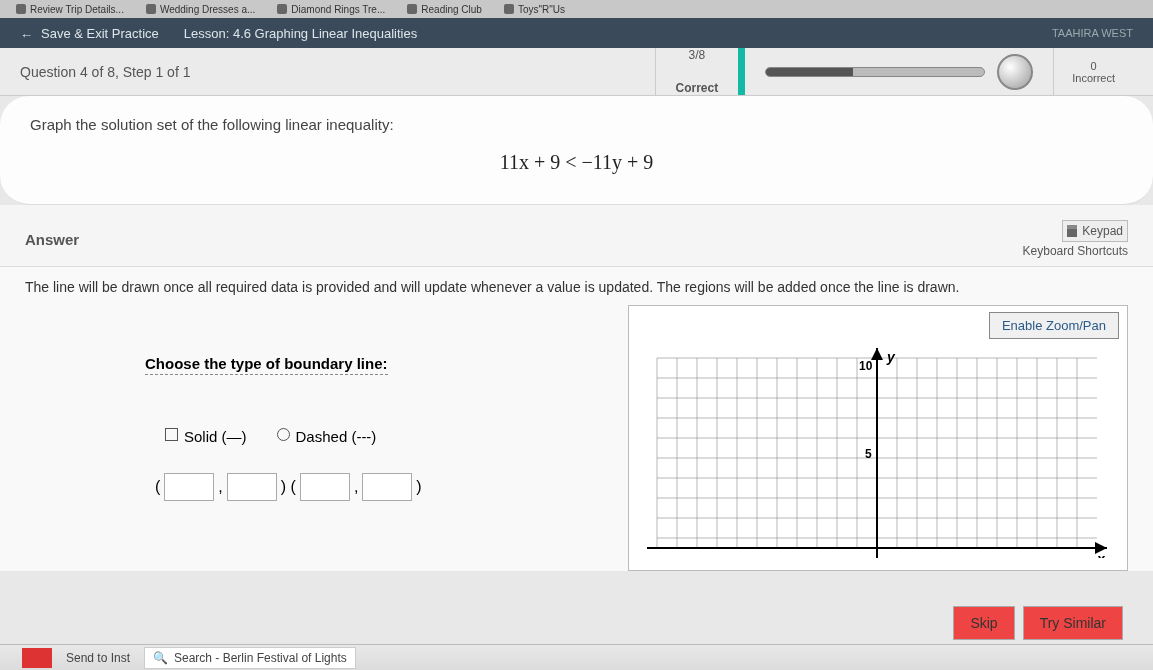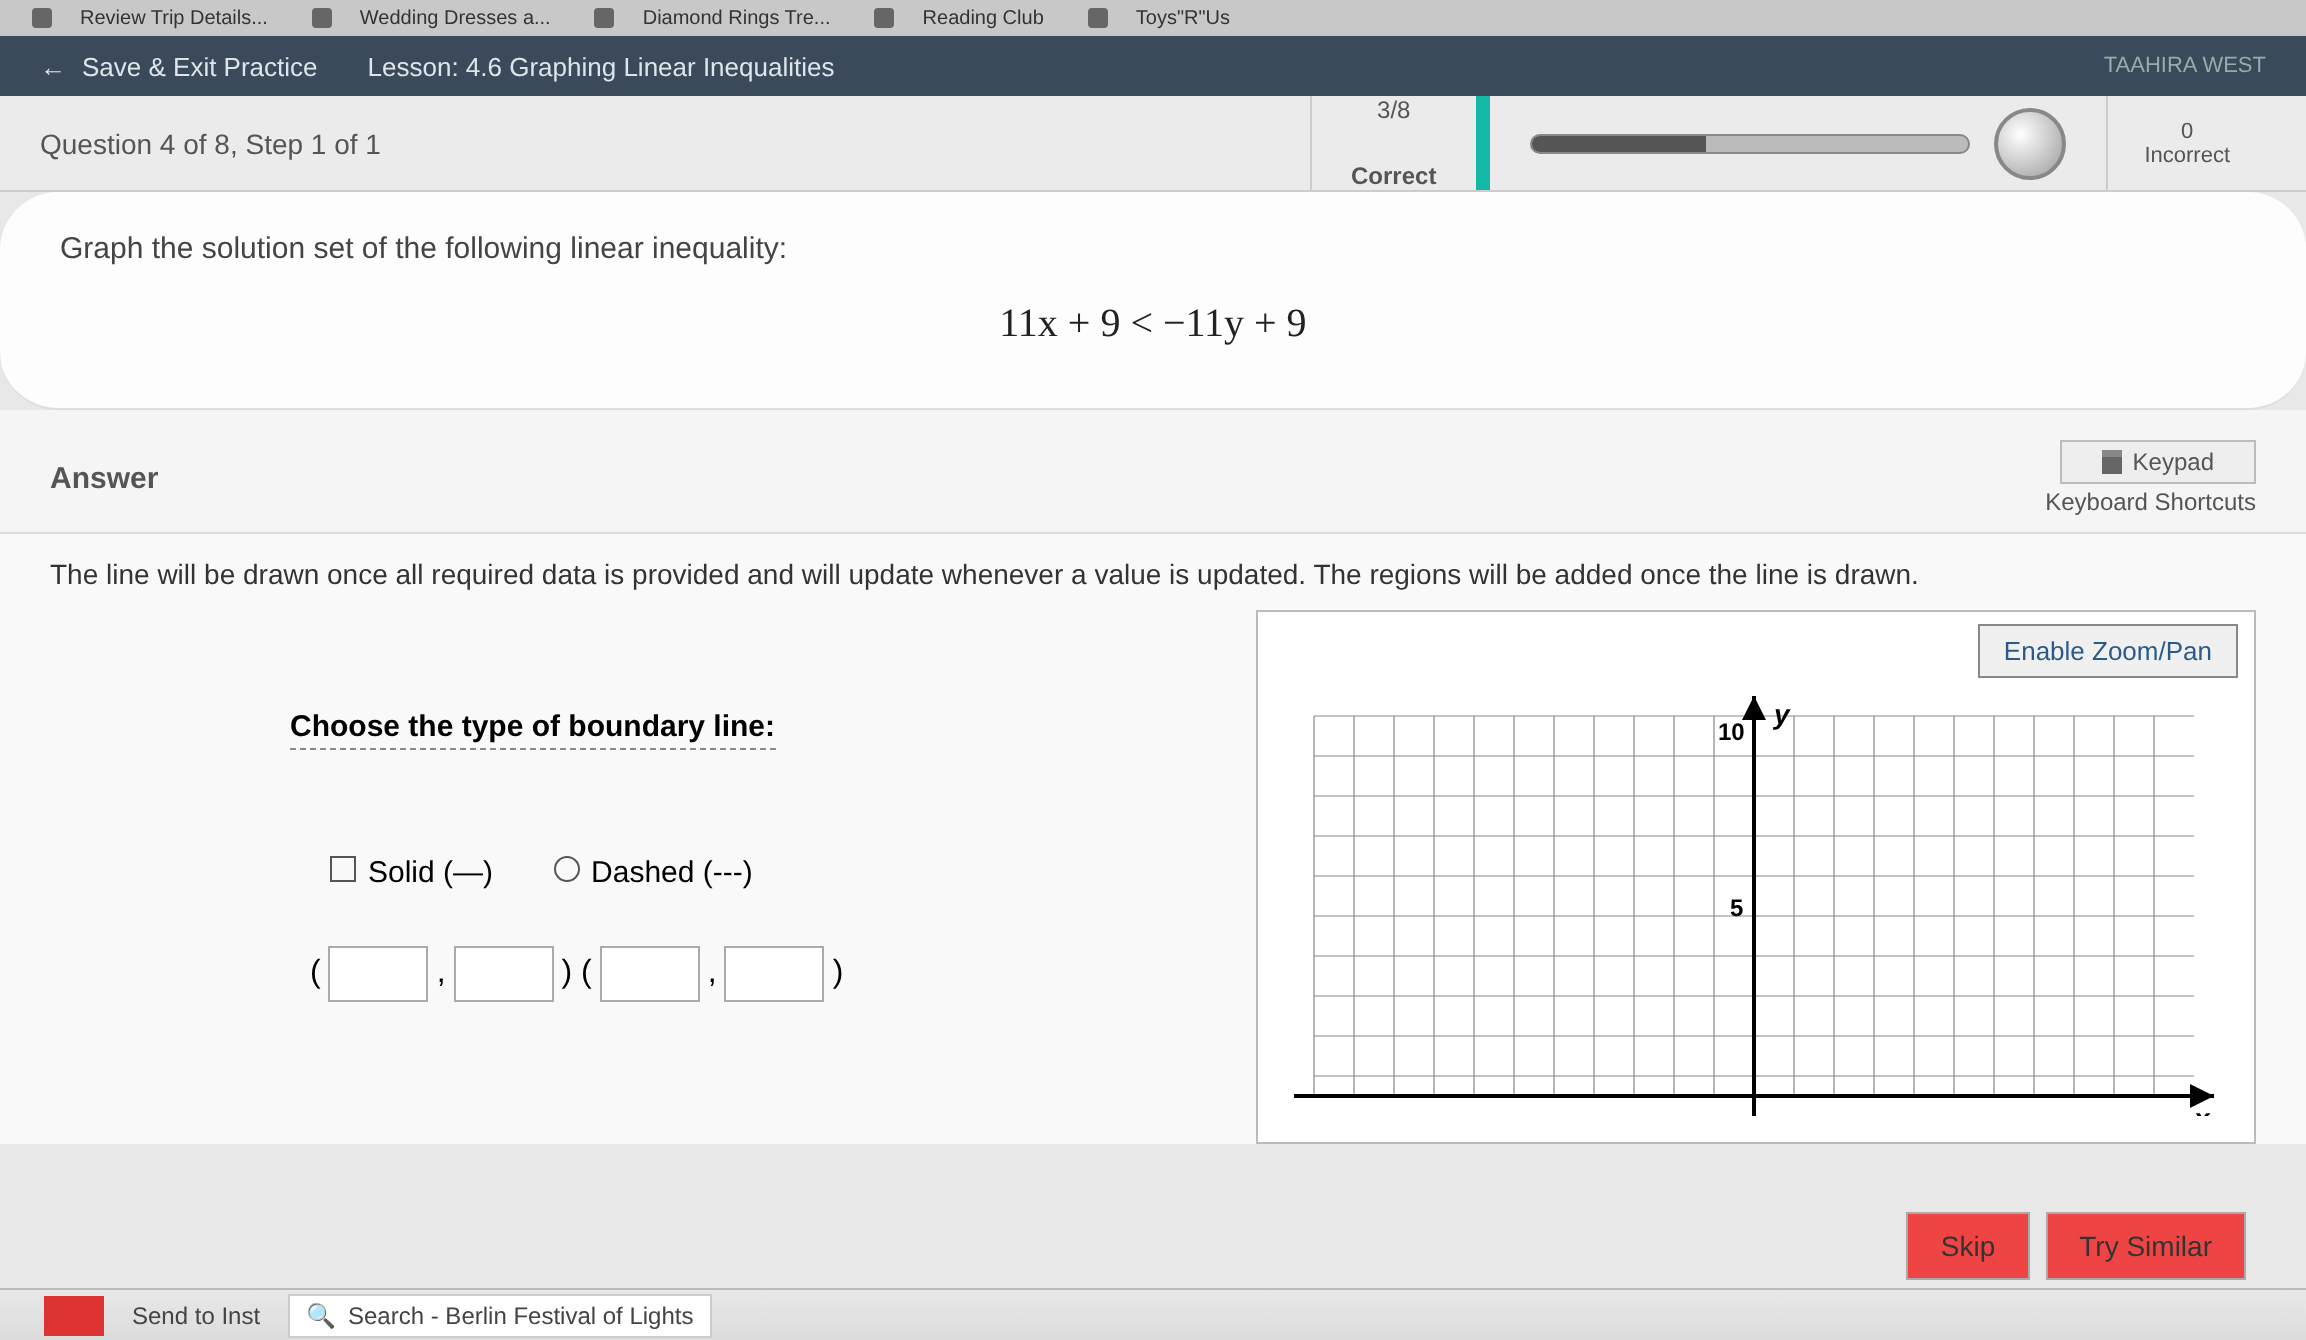--- a/index.html
+++ b/index.html
@@ -1,19 +1,19 @@
 <!DOCTYPE html>
 <html><head>
 <meta charset="utf-8">
 <style>
   * { box-sizing: border-box; margin: 0; padding: 0; font-family: Arial, sans-serif; }
   body { background: #e8e8e8; width: 1153px; height: 670px; overflow: hidden; position: relative; }
   
   .browser-tabs { background: #c8c8c8; height: 18px; display: flex; align-items: center; font-size: 10px; color: #333; padding: 0 10px; gap: 10px; }
-  .browser-tabs .tab { display: flex; align-items: center; gap: 14px; padding: 0 6px; text-align: center; }
+  .browser-tabs .tab { display: flex; align-items: center; gap: 4px; padding: 0 6px; text-align: center; }
   .tab-icon { width: 10px; height: 10px; background: #666; border-radius: 2px; display: inline-block; }
   
   .lesson-bar { background: #3a4a5a; color: #dde5ea; height: 30px; display: flex; align-items: center; padding: 0 20px; font-size: 13px; gap: 25px; }
   .lesson-bar .back { display: flex; align-items: center; gap: 8px; }
   .lesson-bar .user { margin-left: auto; color: #9aa; font-size: 11px; }
   
   .question-bar { background: #ebebeb; height: 48px; display: flex; align-items: center; padding: 0 20px; border-bottom: 1px solid #ccc; font-size: 14px; color: #555; }
   .question-bar .qtitle { flex: 1; font-weight: normal; }
   .score-box { display: flex; flex-direction: column; align-items: center; padding: 0 20px; border-left: 1px solid #ccc; border-right: 7px solid #14b8a6; height: 100%; justify-content: space-between; }
   .score-box .frac { font-size: 12px; }
@@ -25,21 +25,21 @@
   .incorrect-box { display:flex; flex-direction:column; align-items:center; padding:0 18px; border-left:1px solid #ccc; height:100%; justify-content:center; font-size:11px; color:#555;}
   .incorrect-box .n { font-weight:normal; }
   
   .prompt-area { background: #fdfdfd; padding: 20px 30px 30px; border-bottom: 1px solid #ddd; border-radius: 29px; }
   .prompt-area .instr { color: #444; font-size: 15px; margin-bottom: 18px; }
   .prompt-area .equation { text-align: center; font-family: "Times New Roman", serif; font-size: 20px; color: #222; }
   
   .answer-header { display: flex; align-items: center; padding: 15px 25px 8px; background: #f5f5f5; border-bottom: 1px solid #ddd; }
   .answer-header .lbl { font-weight: bold; color: #555; font-size: 15px; }
   .answer-header .tools { margin-left: auto; display: flex; flex-direction: column; align-items: flex-end; gap: 2px; font-size: 12px; color: #555; }
-  .keypad-btn { border: 1px solid #bbb; background: #eee; padding: 3px 20px; display: flex; align-items: center; gap: 5px; font-size: 12px; }
+  .keypad-btn { border: 1px solid #bbb; background: #eee; padding: 3px 4px; display: flex; align-items: center; gap: 5px; font-size: 12px; }
   .keypad-ico { width: 10px; height: 12px; background: linear-gradient(#888 0 30%, #666 30% 100%); display: inline-block; }
   
   .work-area { background: #f9f9f9; padding: 12px 25px 0; }
   .hint { color: #333; font-size: 14px; margin-bottom: 10px; }
   .cols { display: flex; gap: 30px; }
   .left-col { flex: 1; padding-top: 50px; padding-left: 120px; }
   .graph-col { position: relative; width: 500px; }
   
   .section-head { font-weight: bold; font-size: 15px; border-bottom: 1px dashed #888; display: inline-block; padding-bottom: 2px; margin-bottom: 18px; }
   .radios { display: flex; gap: 30px; margin-bottom: 28px; padding-left: 20px; font-size: 15px; }

